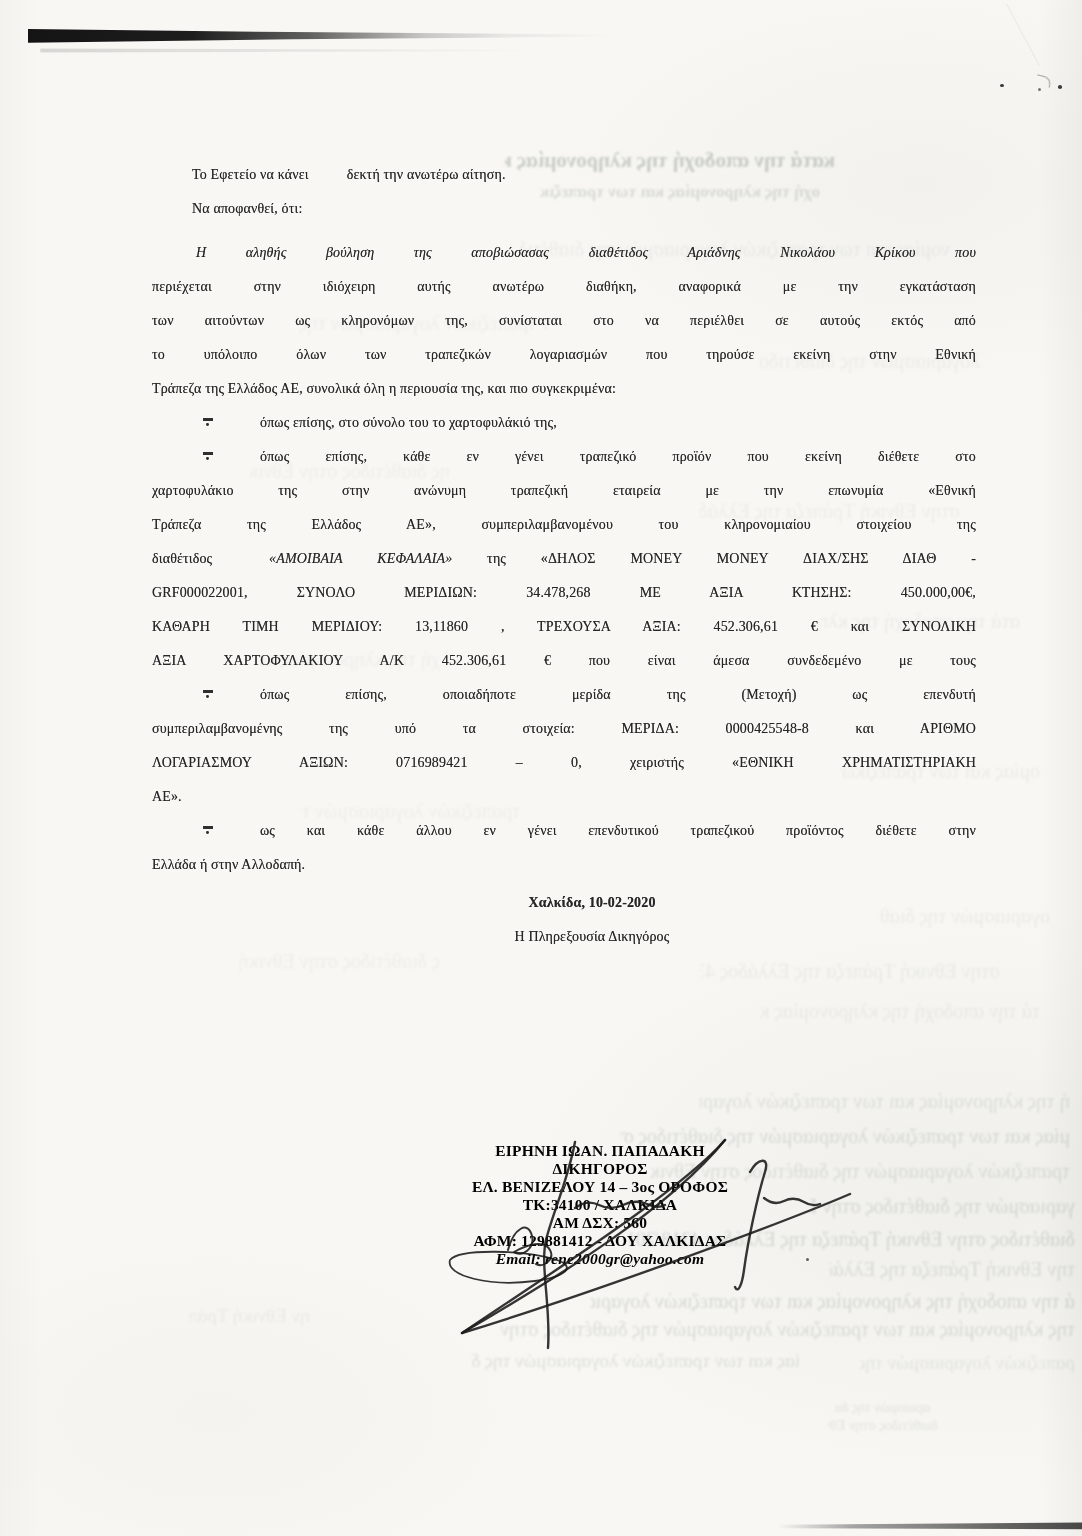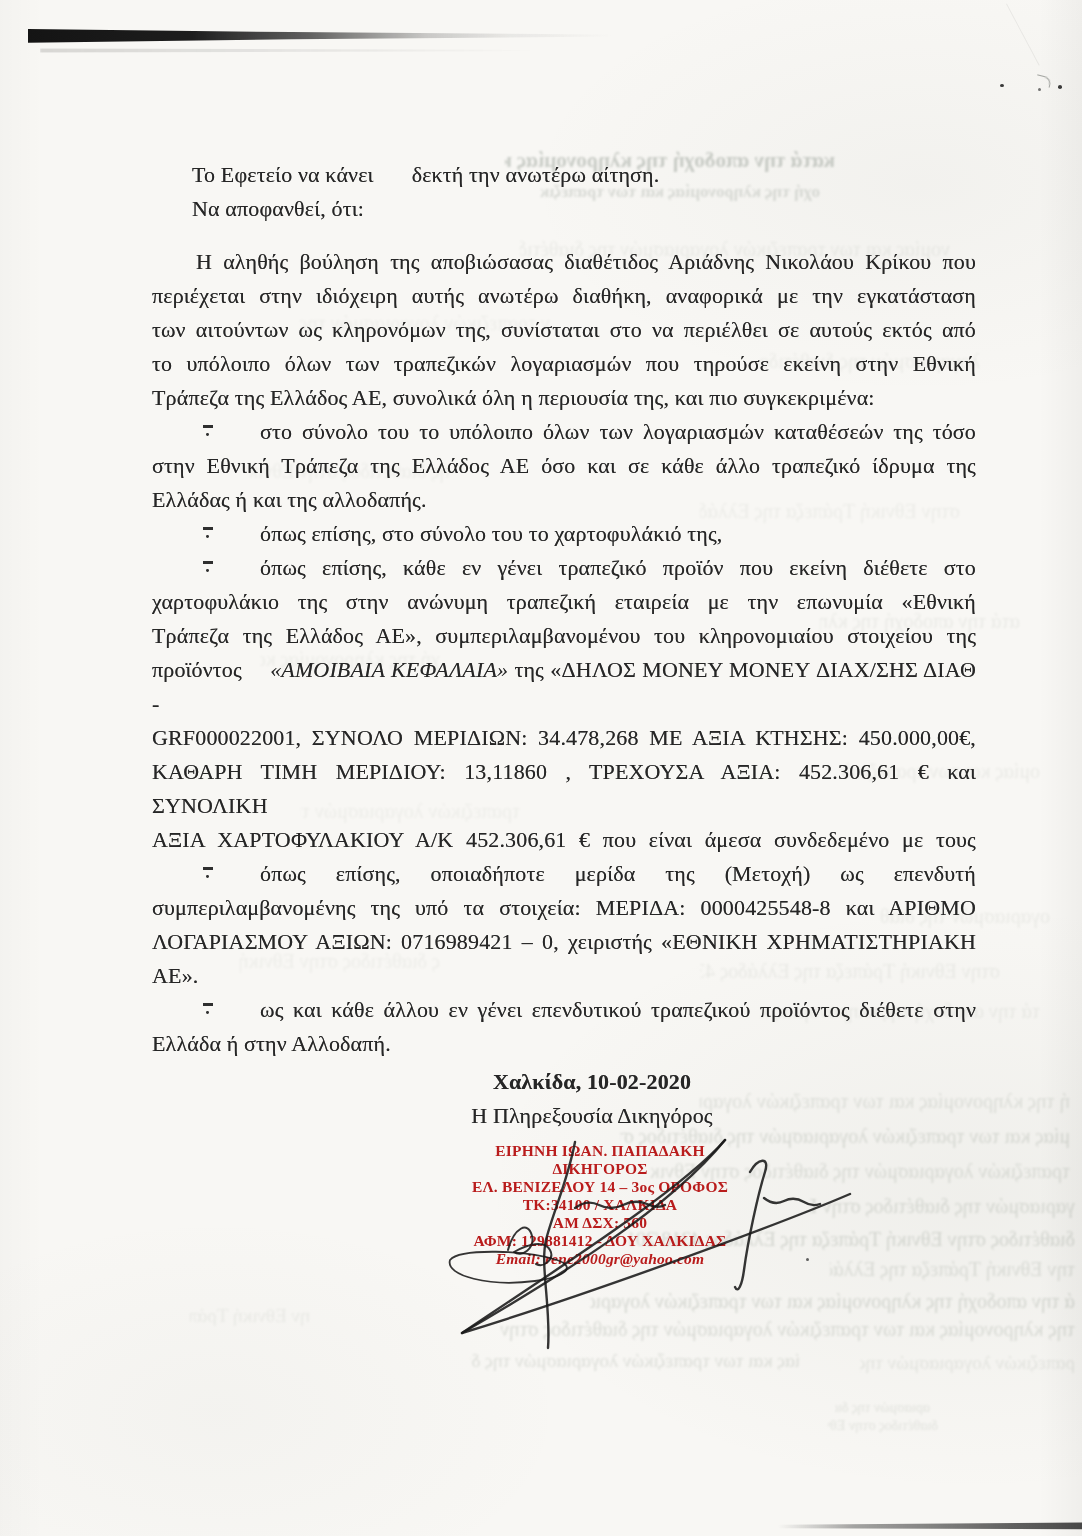--- a/index.html
+++ b/index.html
@@ -51,41 +51,41 @@
   .bottom-streak{
     position:absolute;left:778px;top:1522px;width:304px;height:9px;z-index:3;
     background:linear-gradient(to right,transparent,rgba(60,60,60,0.45) 25%,rgba(35,35,35,0.7) 75%,rgba(30,30,30,0.8));
     clip-path:polygon(0 30%,100% 5%,100% 80%,0 70%);
     filter:blur(0.5px);
   }
 
   
   .doc-body{
     position:absolute;left:152px;top:158px;width:824px;z-index:2;
-    font-size:22px;line-height:34px;color:#262626;letter-spacing:0.15px;
+    font-size:14px;line-height:34px;color:#262626;letter-spacing:0.15px;
     text-shadow:0 0 0.55px rgba(40,40,40,0.6);
   }
   .ln{min-height:34px;}
   .stretch{text-align:justify;text-align-last:justify;}
   .plain{text-align:left;}
   .ind40{padding-left:40px;}
   .ind44{text-indent:44px;}
-  .gap-before{margin-top:19px;}
+  .gap-before{margin-top:10px;font-style:italic;}
   .osp{display:inline-block;width:38px;}
   .bm{display:inline-block;width:108px;position:relative;height:1em;vertical-align:baseline;}
   .bm::before{content:"";position:absolute;left:51px;top:0.38em;width:10px;height:2.4px;background:#2f2f2f;}
   .bm::after{content:"";position:absolute;left:54px;top:0.72em;width:2.8px;height:2.8px;background:#2f2f2f;border-radius:50%;}
   .it{font-style:italic;margin-left:22px;}
   .center{text-align:center;transform:translateX(28px);}
   .dateline{margin-top:4px;font-weight:bold;}
 
   
   .stamp{
     position:absolute;left:420px;top:1142px;width:360px;z-index:4;text-align:center;
-    font-size:15.5px;line-height:18px;font-weight:bold;color:#b91c1c;
+    font-size:15.5px;line-height:18px;font-weight:bold;color:#000000;
     filter:blur(0.3px);letter-spacing:0.2px;
   }
   .stamp .email{font-style:italic;}
 
   
   .sig{position:absolute;left:380px;top:1080px;z-index:5;}
 </style>
 </head>
 <body>
 
@@ -139,35 +139,30 @@
   <div class="ln plain ind40">Να αποφανθεί, ότι:</div>
 
   <div>
     <div class="ln stretch ind44 gap-before">Η αληθής βούληση της αποβιώσασας διαθέτιδος Αριάδνης Νικολάου Κρίκου που</div>
     <div class="ln stretch">περιέχεται στην ιδιόχειρη αυτής ανωτέρω διαθήκη, αναφορικά με την εγκατάσταση</div>
     <div class="ln stretch">των αιτούντων ως κληρονόμων της, συνίσταται στο να περιέλθει σε αυτούς εκτός από</div>
     <div class="ln stretch">το υπόλοιπο όλων των τραπεζικών λογαριασμών που τηρούσε εκείνη στην Εθνική</div>
     <div class="ln plain">Τράπεζα της Ελλάδος ΑΕ, συνολικά όλη η περιουσία της, και πιο συγκεκριμένα:</div>
   </div>
 
-  <div>
-    <div class="ln stretch"><span class="bm"></span><span>στο σύνολο του το υπόλοιπο όλων των λογαριασμών καταθέσεών της τόσο</span></div>
-    <div class="ln stretch">στην Εθνική Τράπεζα της Ελλάδος ΑΕ όσο και σε κάθε άλλο τραπεζικό ίδρυμα της</div>
-    <div class="ln plain">Ελλάδας ή και της αλλοδαπής.</div>
-  </div>
 
   <div>
     <div class="ln plain"><span class="bm"></span><span>όπως επίσης, στο σύνολο του το χαρτοφυλάκιό της,</span></div>
   </div>
 
   <div>
     <div class="ln stretch"><span class="bm"></span><span>όπως επίσης, κάθε εν γένει τραπεζικό προϊόν που εκείνη διέθετε στο</span></div>
     <div class="ln stretch">χαρτοφυλάκιο της στην ανώνυμη τραπεζική εταιρεία με την επωνυμία «Εθνική</div>
     <div class="ln stretch">Τράπεζα της Ελλάδος ΑΕ», συμπεριλαμβανομένου του κληρονομιαίου στοιχείου της</div>
-    <div class="ln stretch"><span>προϊόντος </span><span class="it">«ΑΜΟΙΒΑΙΑ ΚΕΦΑΛΑΙΑ»</span><span>  της «ΔΗΛΟΣ MONEY MONEY ΔΙΑΧ/ΣΗΣ ΔΙΑΘ -</span></div>
+    <div class="ln stretch"><span>διαθέτιδος </span><span class="it">«ΑΜΟΙΒΑΙΑ ΚΕΦΑΛΑΙΑ»</span><span>  της «ΔΗΛΟΣ MONEY MONEY ΔΙΑΧ/ΣΗΣ ΔΙΑΘ -</span></div>
     <div class="ln stretch">GRF000022001, ΣΥΝΟΛΟ ΜΕΡΙΔΙΩΝ: 34.478,268 ΜΕ ΑΞΙΑ ΚΤΗΣΗΣ: 450.000,00€,</div>
     <div class="ln stretch">ΚΑΘΑΡΗ ΤΙΜΗ ΜΕΡΙΔΙΟΥ: 13,11860 , ΤΡΕΧΟΥΣΑ ΑΞΙΑ: 452.306,61 € και ΣΥΝΟΛΙΚΗ</div>
     <div class="ln stretch">ΑΞΙΑ ΧΑΡΤΟΦΥΛΑΚΙΟΥ Α/Κ 452.306,61 € που είναι άμεσα συνδεδεμένο με τους</div>
   </div>
 
   <div>
     <div class="ln stretch"><span class="bm"></span><span>όπως επίσης, οποιαδήποτε μερίδα της (Μετοχή) ως επενδυτή</span></div>
     <div class="ln stretch">συμπεριλαμβανομένης της υπό τα στοιχεία: ΜΕΡΙΔΑ: 0000425548-8 και ΑΡΙΘΜΟ</div>
     <div class="ln stretch">ΛΟΓΑΡΙΑΣΜΟΥ ΑΞΙΩΝ: 0716989421 – 0, χειριστής «ΕΘΝΙΚΗ ΧΡΗΜΑΤΙΣΤΗΡΙΑΚΗ</div>
     <div class="ln plain">ΑΕ».</div>

